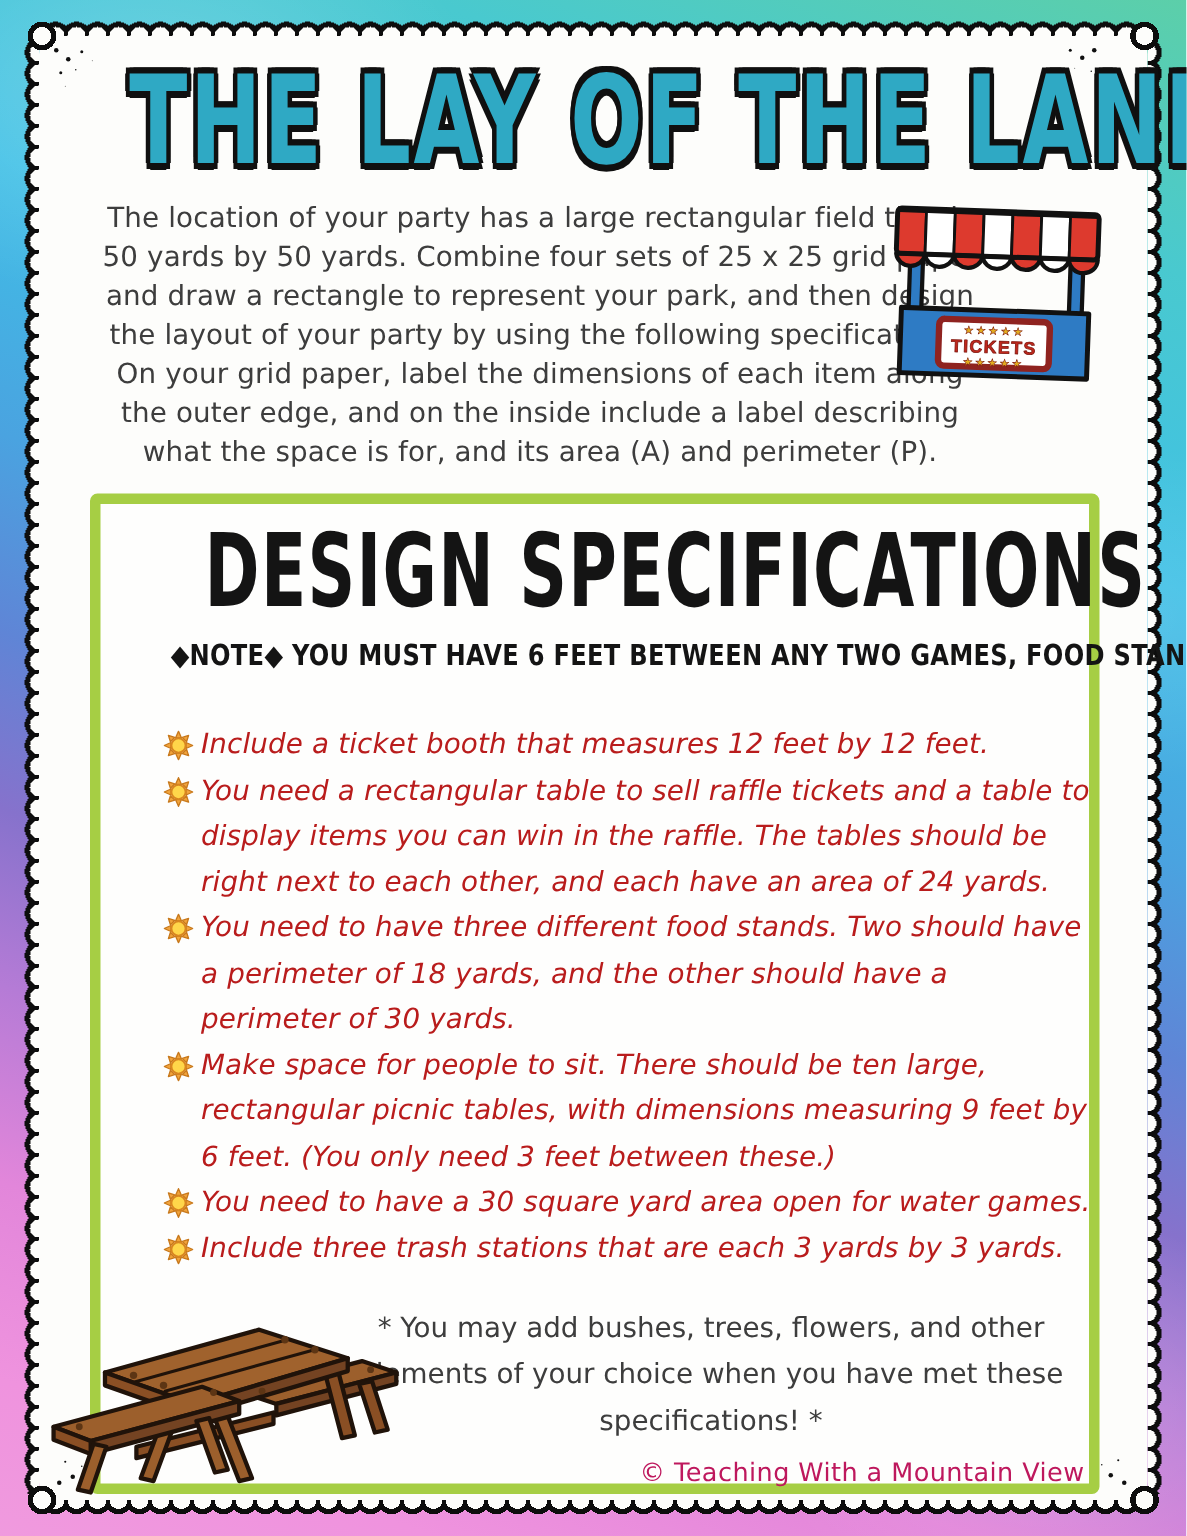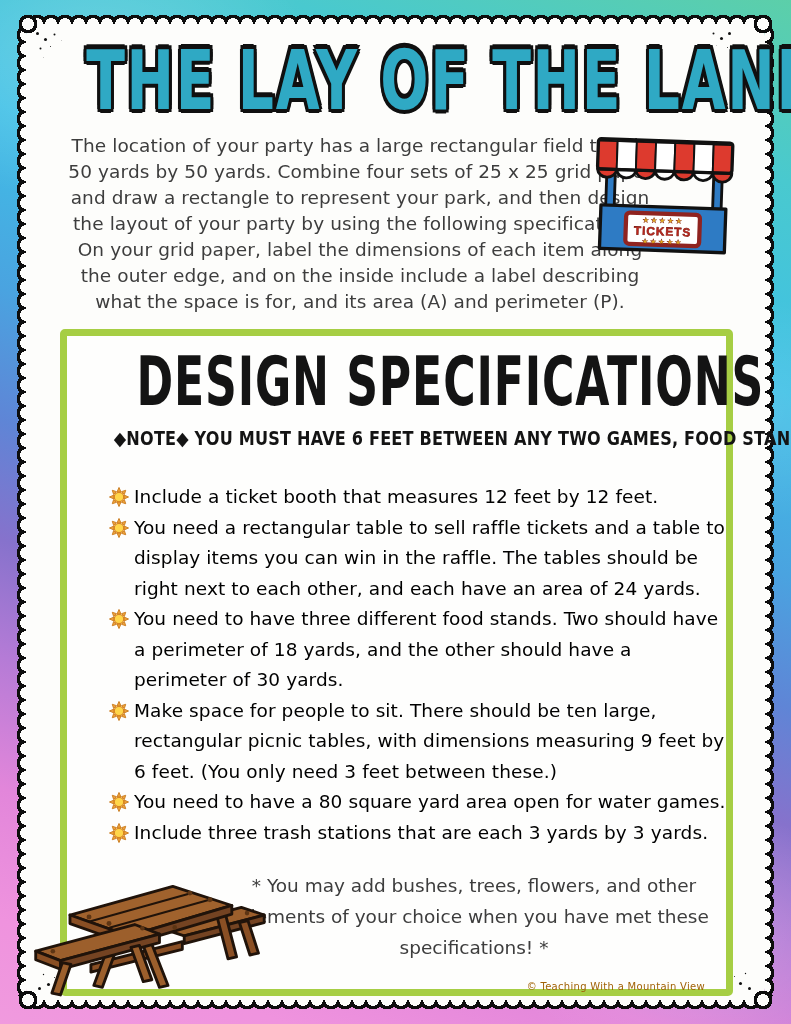--- a/index.html
+++ b/index.html
@@ -50,26 +50,26 @@
   .spec-box{position:relative;margin:14px 32px 0 34px;border:7px solid var(--color-box-border,#a6ce44);
     border-radius:5px;background:#fefefd;padding:10px 14px 20px;}
   .spec-heading{text-align:left;margin:6px 0 0;}
   .spec-heading span{display:inline-block;transform:scale(.85,1.3);transform-origin:center center;
     font-weight:700;font-size:52px;letter-spacing:1px;color:#141414;white-space:nowrap;}
   .spec-note{text-align:center;margin:16px 0 0;font-weight:700;}
   .spec-note span{display:inline-block;transform:scale(.92,1.1);transform-origin:center center;
     font-size:17.5px;letter-spacing:.2px;color:#141414;white-space:nowrap;}
   ul.specs{list-style:none;margin:34px 0 0 28px;padding:0;width:618px;}
   ul.specs li{position:relative;padding-left:25px;font-size:18.5px;line-height:30.5px;
-    letter-spacing:.1px;color:#000000;}
+    letter-spacing:.1px;color:#b91c1c;font-style:italic;}
   ul.specs li .sun{position:absolute;left:0;top:5px;width:20px;height:20px;}
   .footnote{margin:22px 12px 6px 158px;width:470px;text-align:center;
     font-size:18.5px;line-height:31px;color:#3d3d3d;}
   .picnic{position:absolute;left:4px;top:842px;width:238px;height:138px;z-index:5;}
-  .credit{position:absolute;right:60px;bottom:8px;font-size:10px;color:#a16207;letter-spacing:.3px;}
+  .credit{position:absolute;right:42px;bottom:8px;font-size:17px;color:#be185d;letter-spacing:.3px;}
 </style>
 </head>
 <body>
 
 <div class="bg">
   <div class="page">
     <div class="sc sc-top"></div>
     <div class="sc sc-bottom"></div>
     <div class="sc sc-left"></div>
     <div class="sc sc-right"></div>
@@ -204,21 +204,21 @@
                 <path d="M11,21.5 L13.2,16.5 L8.8,16.5 Z"></path>
                 <path d="M0.5,11 L5.5,8.8 L5.5,13.2 Z"></path>
                 <path d="M21.5,11 L16.5,8.8 L16.5,13.2 Z"></path>
                 <path d="M3.6,3.6 L8.2,5.1 L5.1,8.2 Z"></path>
                 <path d="M18.4,3.6 L16.9,8.2 L13.8,5.1 Z"></path>
                 <path d="M3.6,18.4 L5.1,13.8 L8.2,16.9 Z"></path>
                 <path d="M18.4,18.4 L13.8,16.9 L16.9,13.8 Z"></path>
               </g>
               <circle cx="11" cy="11" r="5.2" fill="#ffd64a" stroke="#d9861f" stroke-width="1.4"></circle>
             </svg>
-            <span>You need to have a 80 square yard area open for water games.</span>
+            <span>You need to have a 30 square yard area open for water games.</span>
           </li>
 
           <li>
             <svg class="sun" viewBox="0 0 22 22">
               <g fill="#f2a43c" stroke="#c8791c" stroke-width="1" stroke-linejoin="round">
                 <path d="M11,0.5 L13.2,5.5 L8.8,5.5 Z"></path>
                 <path d="M11,21.5 L13.2,16.5 L8.8,16.5 Z"></path>
                 <path d="M0.5,11 L5.5,8.8 L5.5,13.2 Z"></path>
                 <path d="M21.5,11 L16.5,8.8 L16.5,13.2 Z"></path>
                 <path d="M3.6,3.6 L8.2,5.1 L5.1,8.2 Z"></path>

